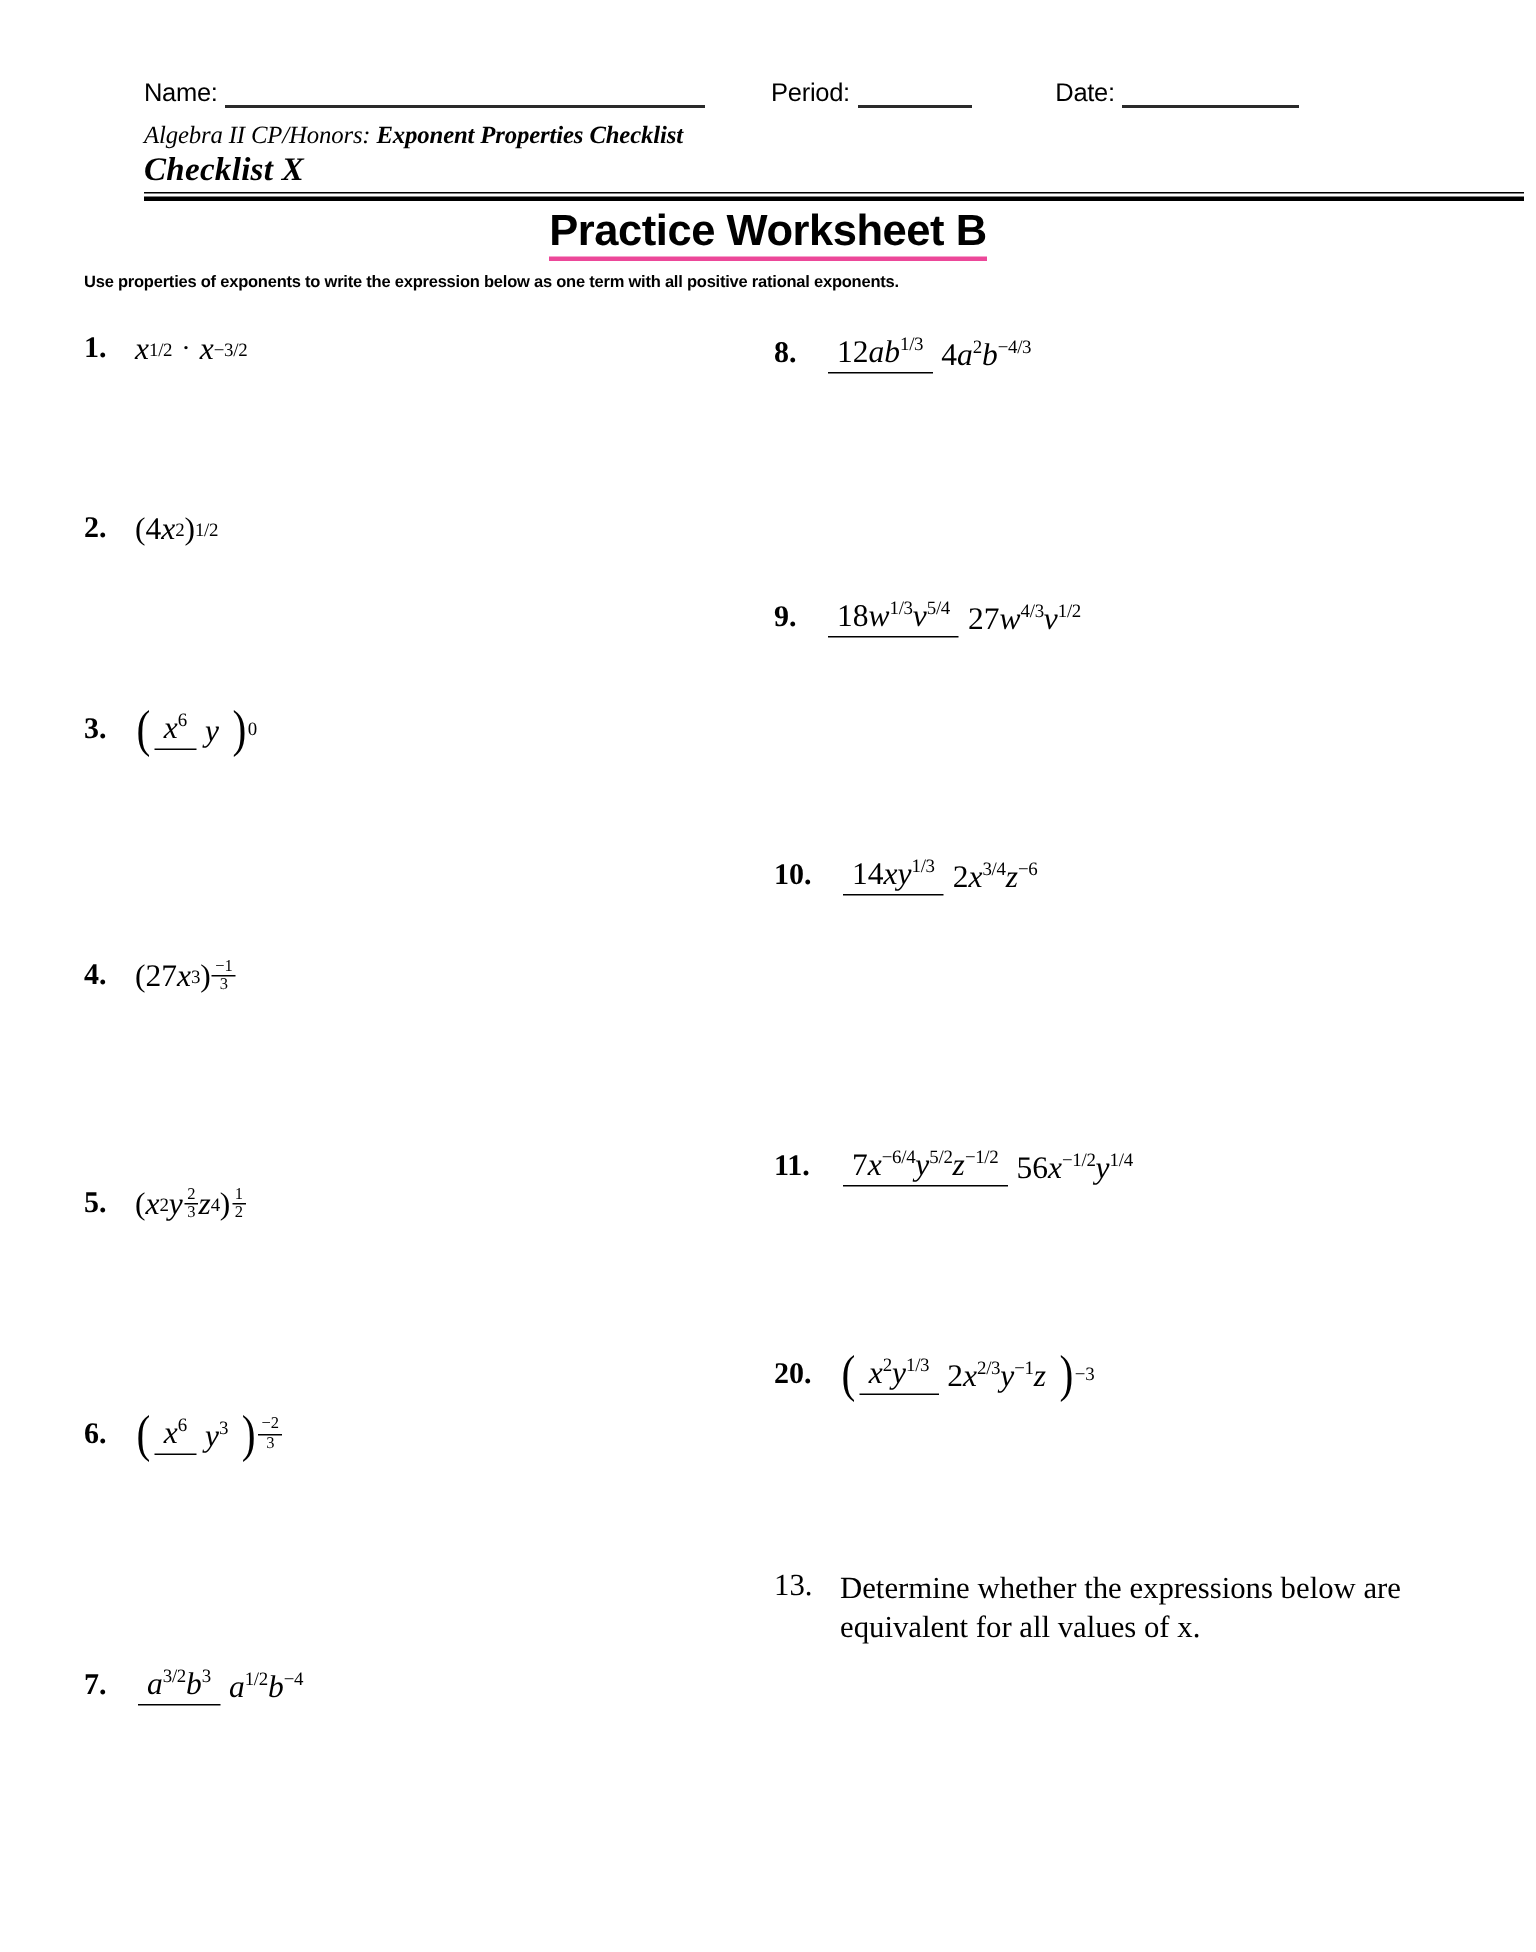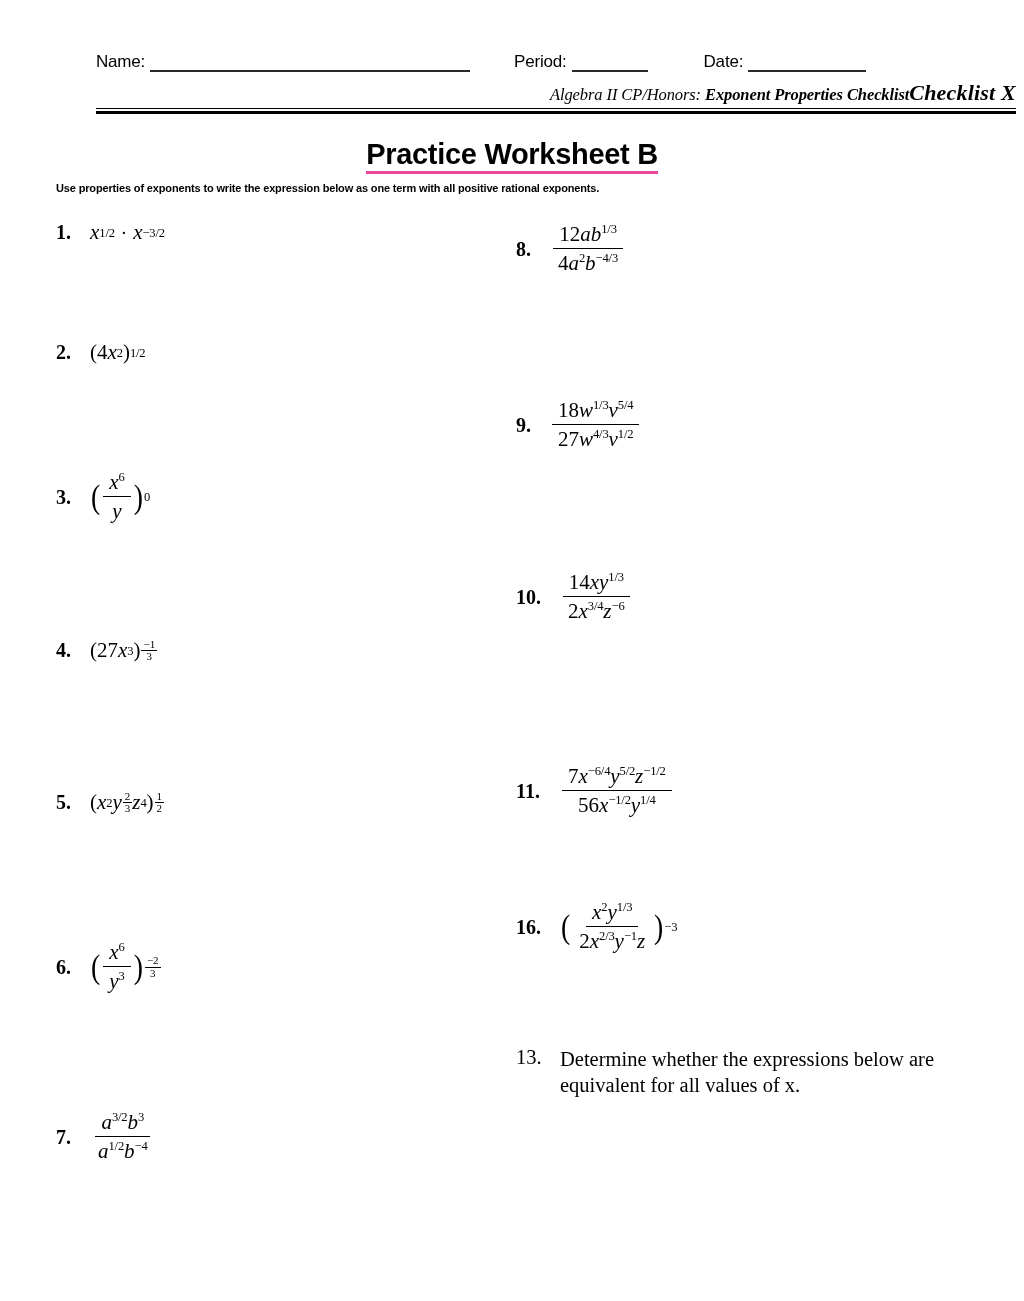--- a/index.html
+++ b/index.html
@@ -48,20 +48,21 @@
   .rule-period{ width: 76px; }
   .rule-date  { width: 118px; }
   .gap-a { width: 44px; }
   .gap-b { width: 56px; }
 
   .course-row {
     display: flex;
     align-items: baseline;
     justify-content: flex-end;
     margin-top: 8px;
+    flex-direction: column;
   }
   .course-left {
     font-family: "Liberation Serif", serif;
     font-size: 16.5px;
     font-style: italic;
     letter-spacing: -0.1px;
   }
   .course-left .course-strong { font-weight: bold; }
   .course-right {
     font-family: "Liberation Serif", serif;
@@ -133,22 +134,22 @@
     font-size: 0.60em;
     font-style: normal;
     vertical-align: super;
     line-height: 0;
     letter-spacing: -0.2px;
   }
 
   
   .frac {
     display: inline-flex;
-    flex-direction: column;
-    align-items: center;
+    flex-direction: row;
+    align-items: flex-end;
     vertical-align: middle;
     margin: 0 2px;
   }
   .frac > .num {
     padding: 0 6px 1px 6px;
     border-bottom: 1.6px solid #000;
     text-align: center;
   }
   .frac > .den {
     padding: 2px 6px 0 6px;
@@ -385,21 +386,21 @@
     <span class="pnum wide">11.</span>
     <span class="pbody">
       <span class="frac">
         <span class="num"><span class="rm">7</span><span>x</span><sup>−6/4</sup><span>y</span><sup>5/2</sup><span>z</span><sup>−1/2</sup></span>
         <span class="den"><span class="rm">56</span><span>x</span><sup>−1/2</sup><span>y</span><sup>1/4</sup></span>
       </span>
     </span>
   </div>
 
   <div class="prob" style="left:516px; top:900px;">
-    <span class="pnum wide">16.</span>
+    <span class="pnum wide">20.</span>
     <span class="pbody">
       <span class="paren">(</span>
       <span class="frac">
         <span class="num"><span>x</span><sup>2</sup><span>y</span><sup>1/3</sup></span>
         <span class="den"><span class="rm">2</span><span>x</span><sup>2/3</sup><span>y</span><sup>−1</sup><span>z</span></span>
       </span>
       <span class="paren">)</span>
         <sup>−3</sup>
     </span>
   </div>

